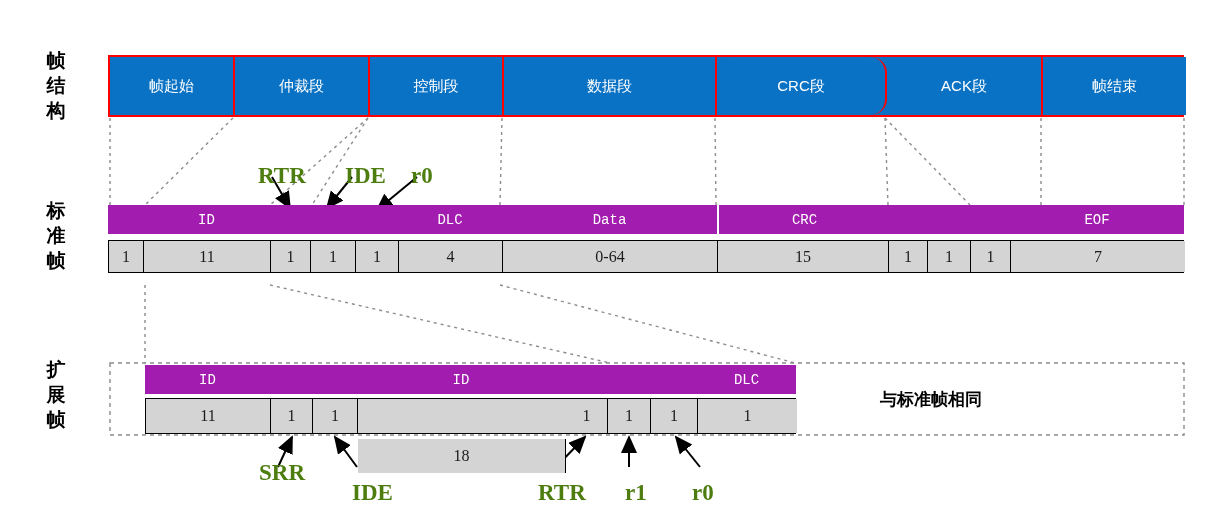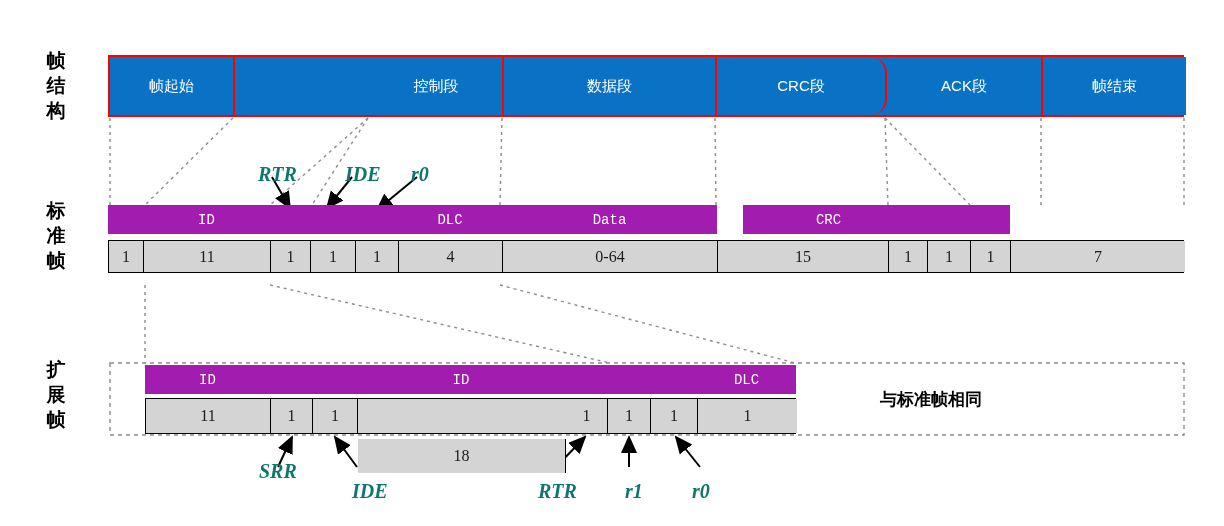--- a/index.html
+++ b/index.html
@@ -30,21 +30,21 @@
 
   
   .greyband{border:1.5px solid #000;box-sizing:border-box;background:#d4d4d4;}
   .greyband .seg{background:#d4d4d4;color:#1a1a1a;
        font-family:"Liberation Serif",serif;font-size:16px;
        border-right:1.5px solid #000;}
   .greyband .seg:last-child{border-right:none;}
 
   
   .anno{position:absolute;font-family:"Liberation Serif",serif;
-        font-size:20px;font-weight:bold;color:#0f766e;white-space:nowrap;font-style:italic;}
+        font-size:23px;font-weight:bold;color:#4d7c0f;white-space:nowrap;}
 
   .note{position:absolute;font-family:Liberation Mono, monospace;
         font-weight:bold;font-size:17px;color:#000;white-space:nowrap;}
 
   svg.overlay{position:absolute;left:0;top:0;width:1224px;height:526px;
         pointer-events:none;}
 </style>
 </head>
 <body>
 
@@ -110,20 +110,23 @@
   <div class="side-label" style="left:36px;top:357px;">
     <span>扩</span>
     <span>展</span>
     <span>帧</span>
   </div>
 
   <div class="band toprow" id="toprow" style="left:108px;top:55px;width:1076px;height:62px;">
       <div class="seg" style="left: 0px; width: 125px;">
         <span>帧起始</span>
       </div>
+      <div class="seg" style="left: 125px; width: 135px;">
+        <span>仲裁段</span>
+      </div>
       <div class="seg" style="left: 260px; width: 134px;">
         <span>控制段</span>
       </div>
       <div class="seg" style="left: 394px; width: 213px;">
         <span>数据段</span>
       </div>
       <div class="seg" style="left: 607px; width: 170px; border-radius: 16px;">
         <span>CRC段</span>
       </div>
       <div class="seg" style="left: 777px; width: 156px;">
@@ -149,31 +152,34 @@
       </div>
       <div class="seg" style="left: 247px; width: 43px;">
         <span></span>
       </div>
       <div class="seg" style="left: 290px; width: 104px;">
         <span>DLC</span>
       </div>
       <div class="seg" style="left: 394px; width: 215px;">
         <span>Data</span>
       </div>
-      <div class="seg" style="left: 635px; width: 171px;">
+      <div class="seg" style="left: 611px; width: 171px;">
         <span>CRC</span>
       </div>
       <div class="seg" style="left: 780px; width: 39px;">
         <span></span>
       </div>
       <div class="seg" style="left: 819px; width: 43px;">
         <span></span>
       </div>
       <div class="seg" style="left: 862px; width: 40px;">
         <span></span>
+      </div>
+      <div class="seg" style="left: 902px; width: 174px;">
+        <span>EOF</span>
       </div>
     </div>
 
   <div class="band greyband" id="std-grey" style="left:108px;top:240px;width:1076px;height:33px;">
       <div class="seg" style="left: 0px; width: 35px;">
         <span>1</span>
       </div>
       <div class="seg" style="left: 35px; width: 127px;">
         <span>11</span>
       </div>

